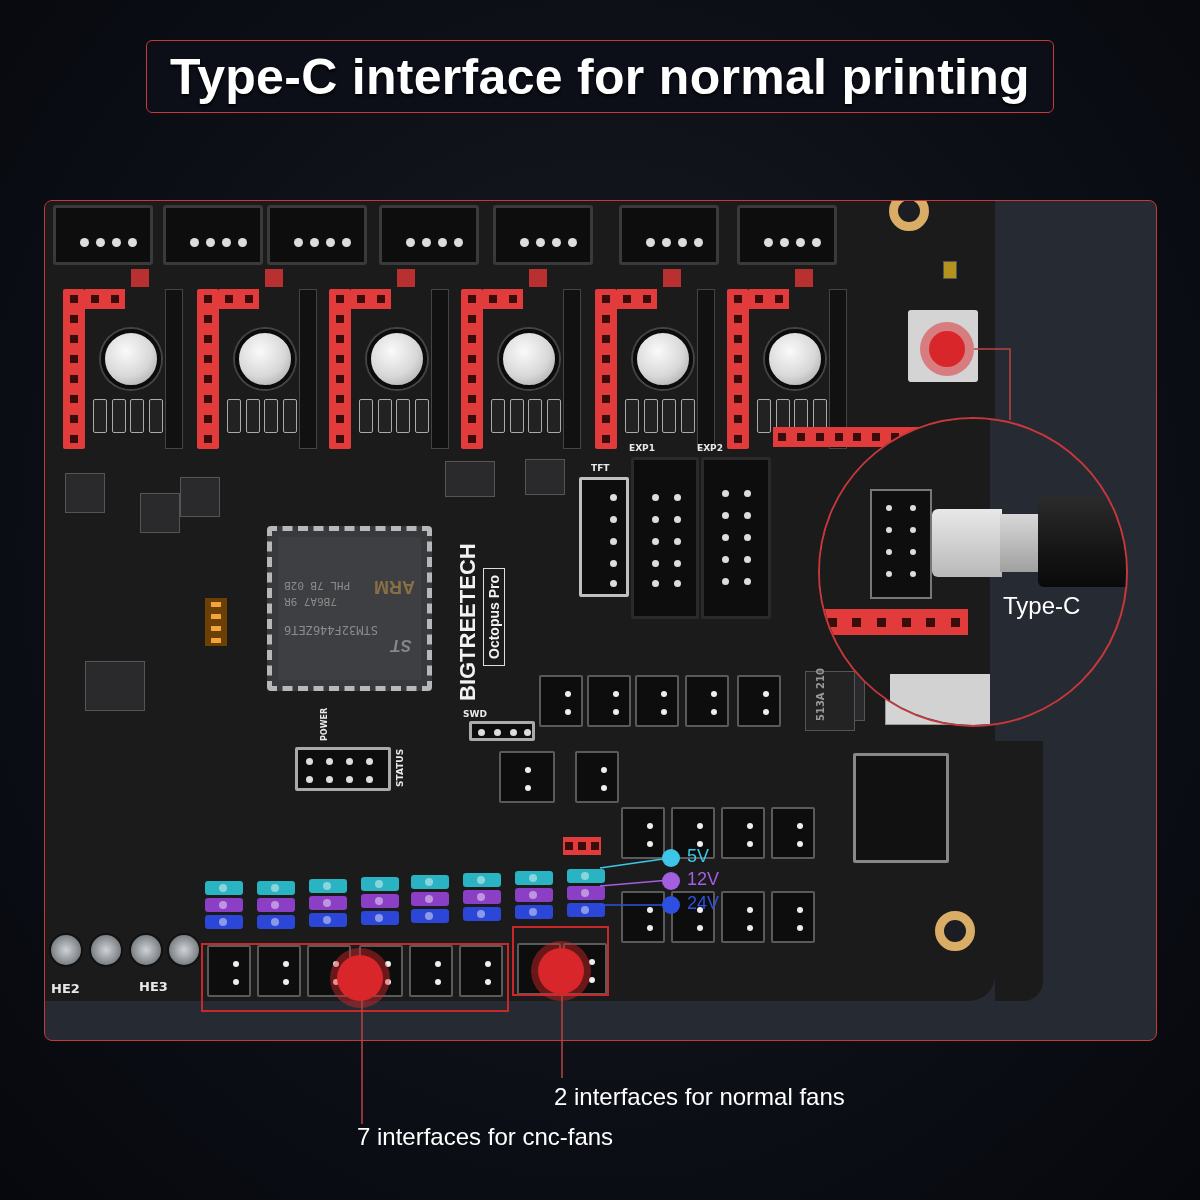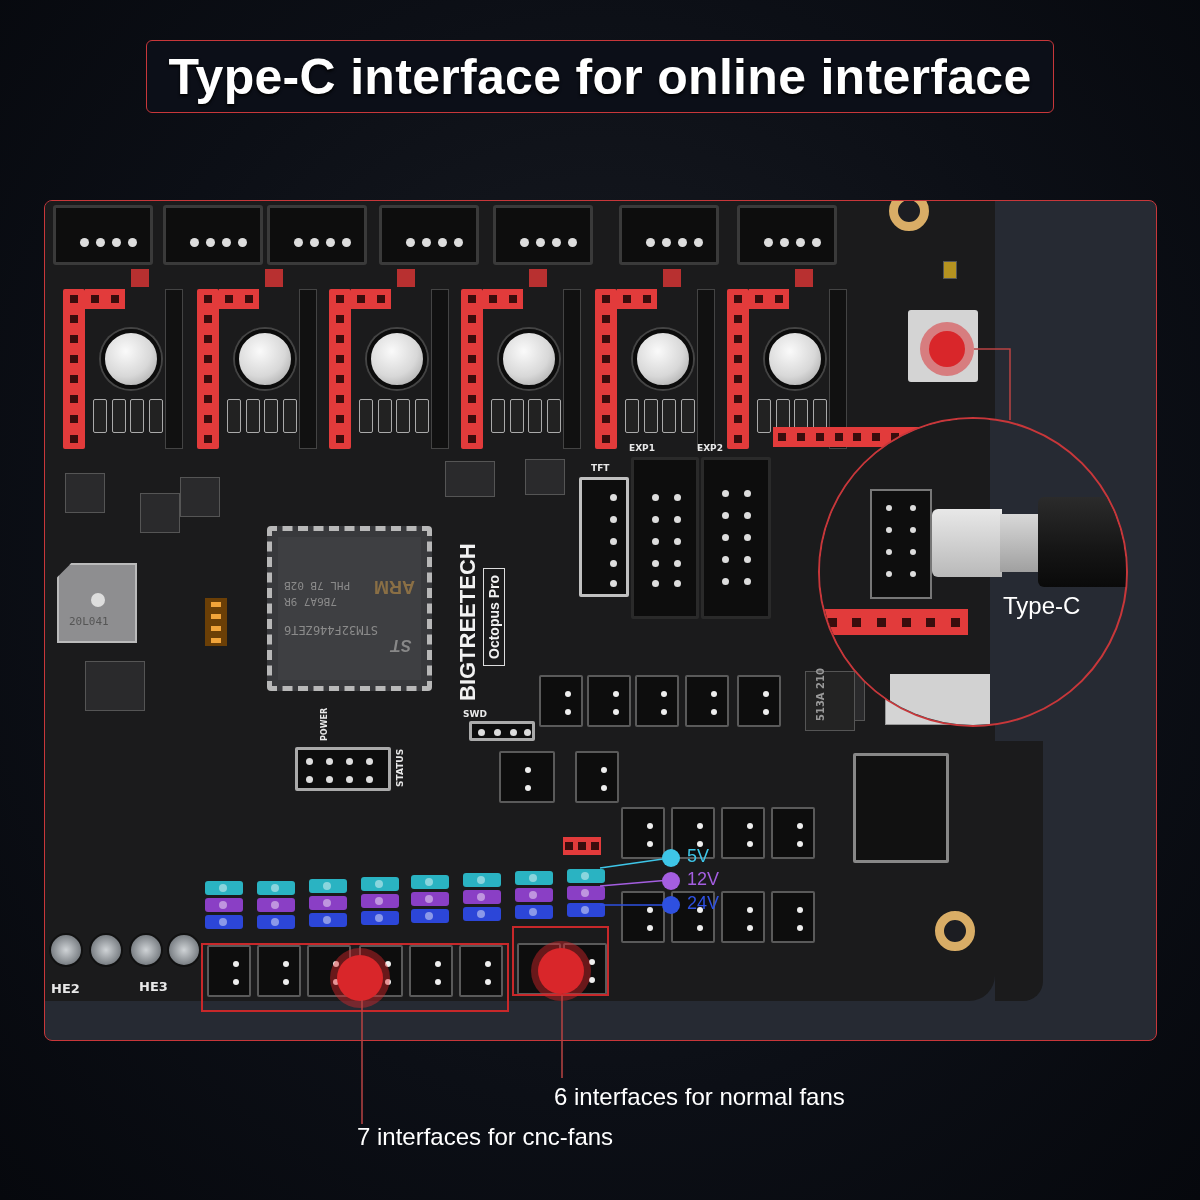--- a/index.html
+++ b/index.html
@@ -185,21 +185,21 @@
   .volt-label { position: absolute; font-size: 18px; }
   .volt-dot { position: absolute; width: 18px; height: 18px; border-radius: 50%; }
 
   .caption { position: absolute; font-size: 24px; color: #fff; white-space: nowrap; }
   svg.lines { position: absolute; left: 0; top: 0; width: 1200px; height: 1200px; pointer-events: none; }
 </style>
 </head>
 <body>
 
 <div class="title-box">
-  <span class="title-text">Type-C interface for online interface</span>
+  <span class="title-text">Type-C interface for normal printing</span>
 </div>
 
 <div class="panel">
   <div class="board">
 
     <div class="motor-conn" style="left:8px;">
       <div class="pin" style="left:24px"></div>
         <div class="pin" style="left:40px"></div>
         <div class="pin" style="left:56px"></div>
         <div class="pin" style="left:72px"></div>
@@ -404,24 +404,20 @@
     </div>
 
     <div class="small-ic" style="left:20px; top:272px; width:40px; height:40px;"></div>
     <div class="small-ic" style="left:95px; top:292px; width:40px; height:40px;"></div>
     <div class="small-ic" style="left:135px; top:276px; width:40px; height:40px;"></div>
     <div class="small-ic" style="left:400px; top:260px; width:50px; height:36px;"></div>
     <div class="small-ic" style="left:480px; top:258px; width:40px; height:36px;"></div>
     <div class="small-ic" style="left:40px; top:460px; width:60px; height:50px;"></div>
     <div class="small-ic" style="left:780px; top:470px; width:40px; height:50px;"></div>
 
-    <div class="buzzer">
-      <div class="buzzer-hole"></div>
-      <div class="buzzer-text">20L041</div>
-    </div>
 
     <div class="dip">
         <span></span>
         <span></span>
         <span></span>
         <span></span>
       </div>
 
     <div class="mcu">
       <div class="mcu-inner"></div>
@@ -705,14 +701,14 @@
       <span></span>
       <span></span>
     </div>
   <div class="zc-usb"></div>
   <div class="zc-plug"></div>
   <div class="zc-cable"></div>
   <div class="zc-sd"></div>
 </div>
 <div class="typec-label">Type-C</div>
 
-<div class="caption" style="left:554px; top:1083px;">6 interfaces for normal fans</div>
+<div class="caption" style="left:554px; top:1083px;">2 interfaces for normal fans</div>
 <div class="caption" style="left:357px; top:1123px;">7 interfaces for cnc-fans</div>
 
 </body></html>

